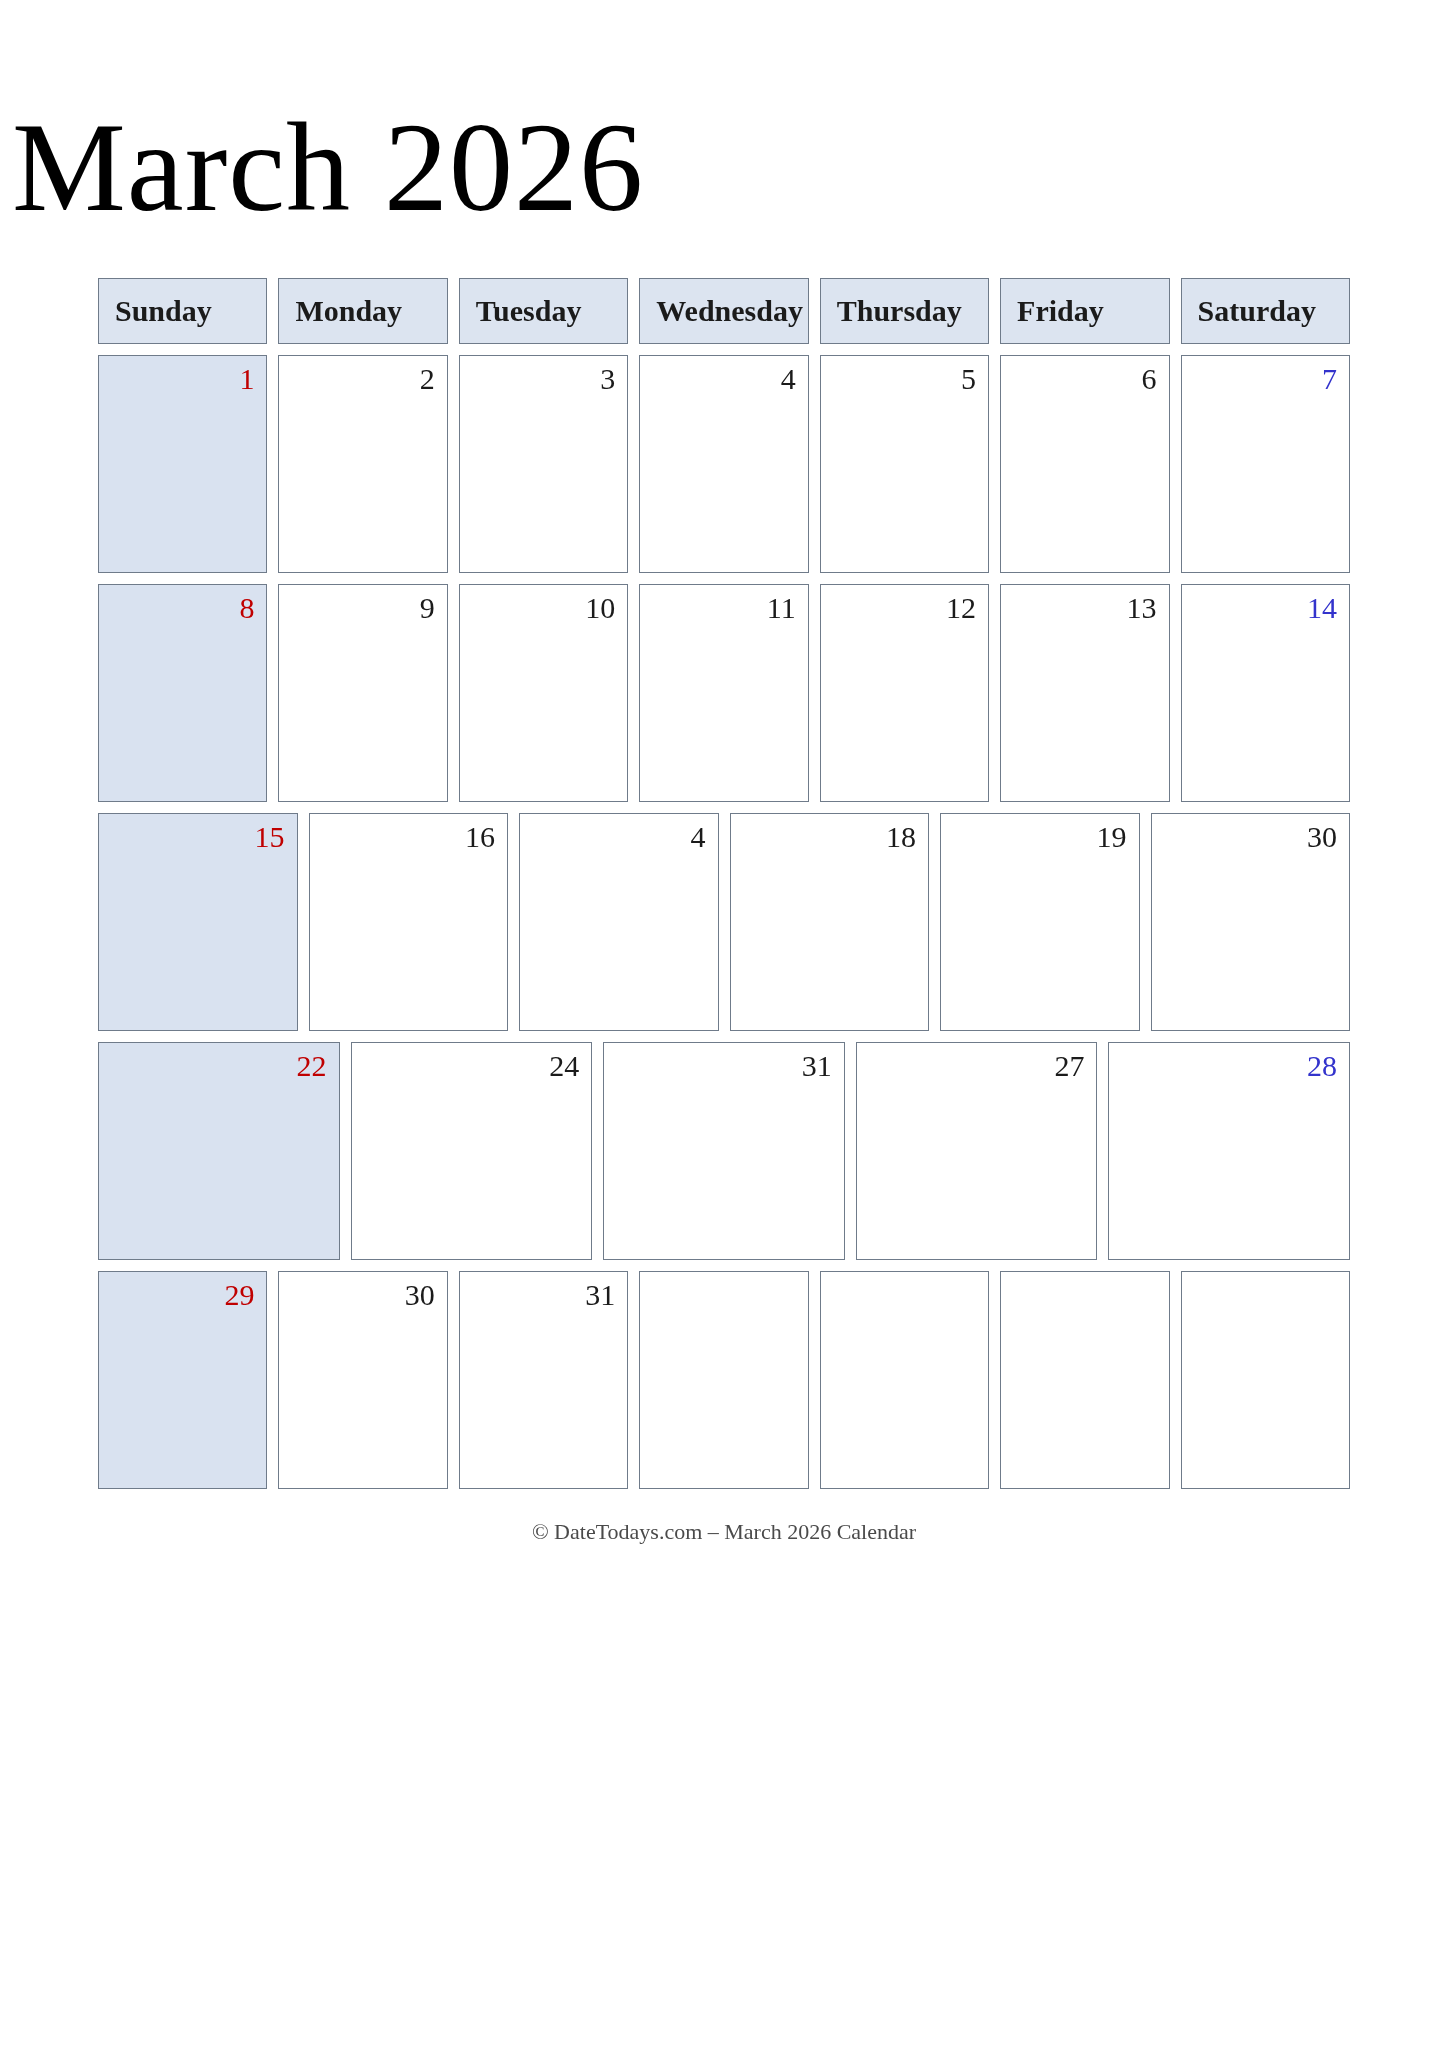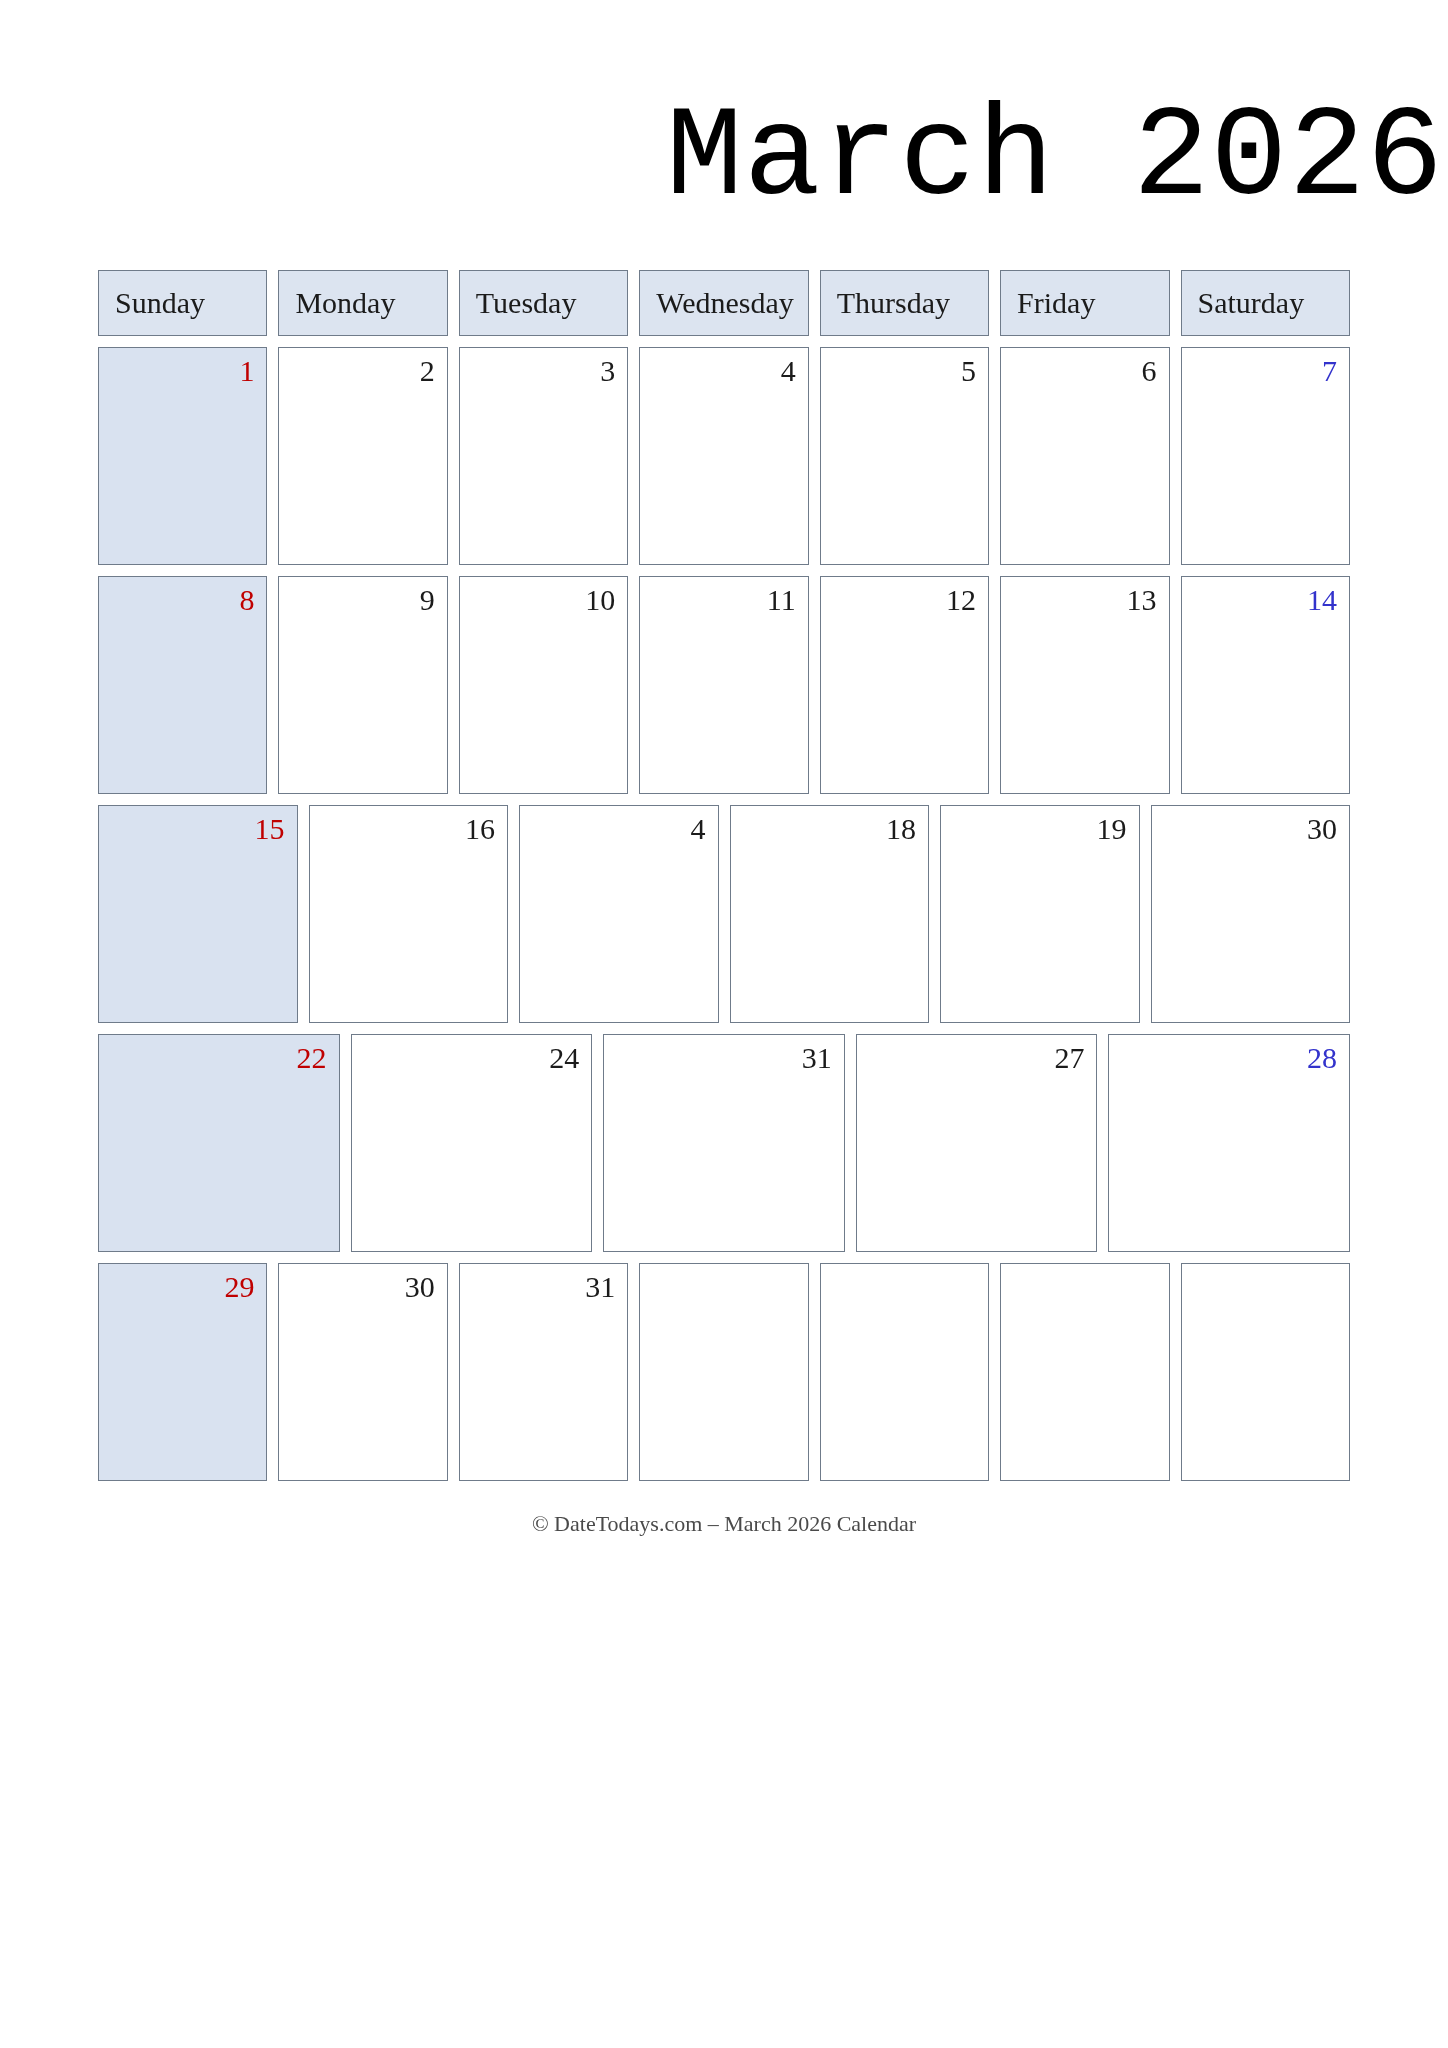--- a/index.html
+++ b/index.html
@@ -16,26 +16,26 @@
     overflow: hidden;
   }
   .page {
     width: 1448px;
     height: 2048px;
     box-sizing: border-box;
     padding: 0;
     position: relative;
   }
   .title {
-    text-align: right;
-    font-family: Liberation Mono, monospace;
+    text-align: left;
+    font-family: Liberation Serif, serif;
     font-size: 128px;
     font-weight: normal;
     letter-spacing: 1px;
-    margin: 4px;
+    margin: 12px;
     padding-top: 88px;
     line-height: 1.05;
     color: #000000;
   }
   .calendar {
     width: 1252px;
     margin: 0 auto;
     margin-top: 44px;
   }
   .weekday-row {
@@ -48,20 +48,21 @@
     height: 66px;
     background: #dce4f0;
     border: 1px solid #6f7b8a;
     box-sizing: border-box;
     display: flex;
     align-items: center;
     padding-left: 16px;
     font-size: 30px;
     font-family: "Liberation Serif", serif;
     color: #1b1b1b;
+    font-weight: bold;
   }
   .week-row {
     display: flex;
     gap: 11px;
     margin-bottom: 11px;
   }
   .day-cell {
     flex: 1 1 0;
     height: 218px;
     border: 1px solid #6f7b8a;

